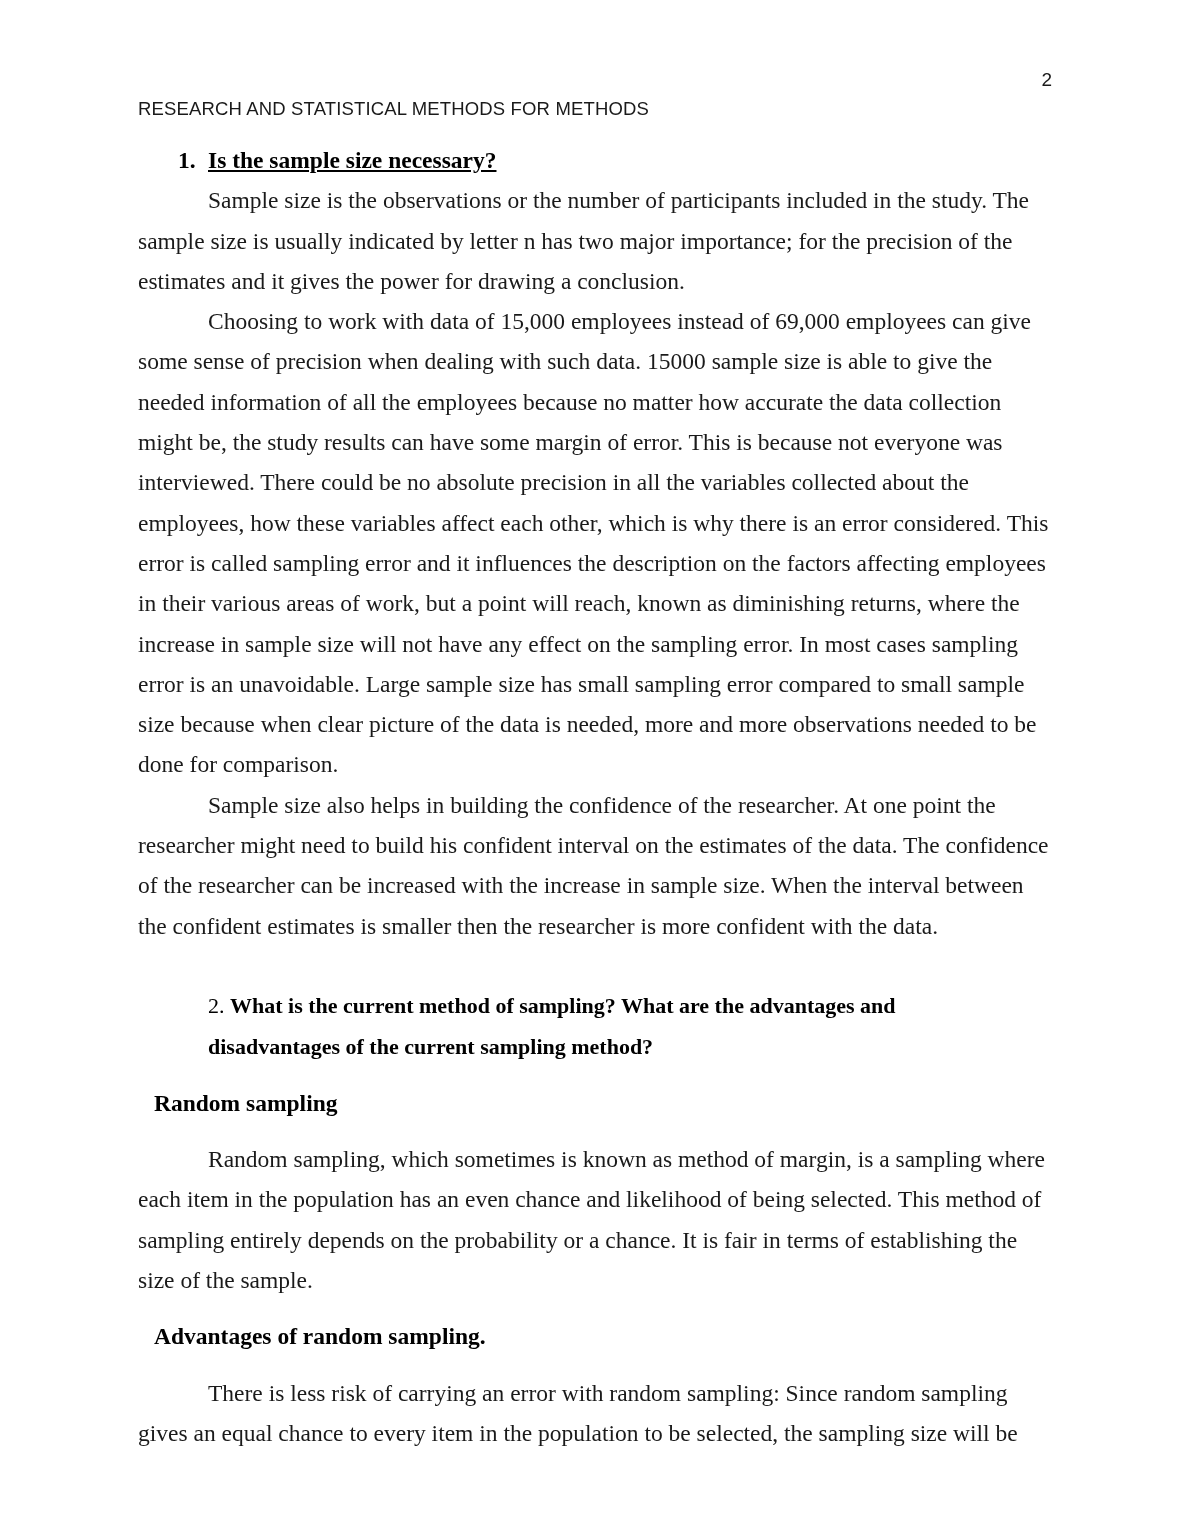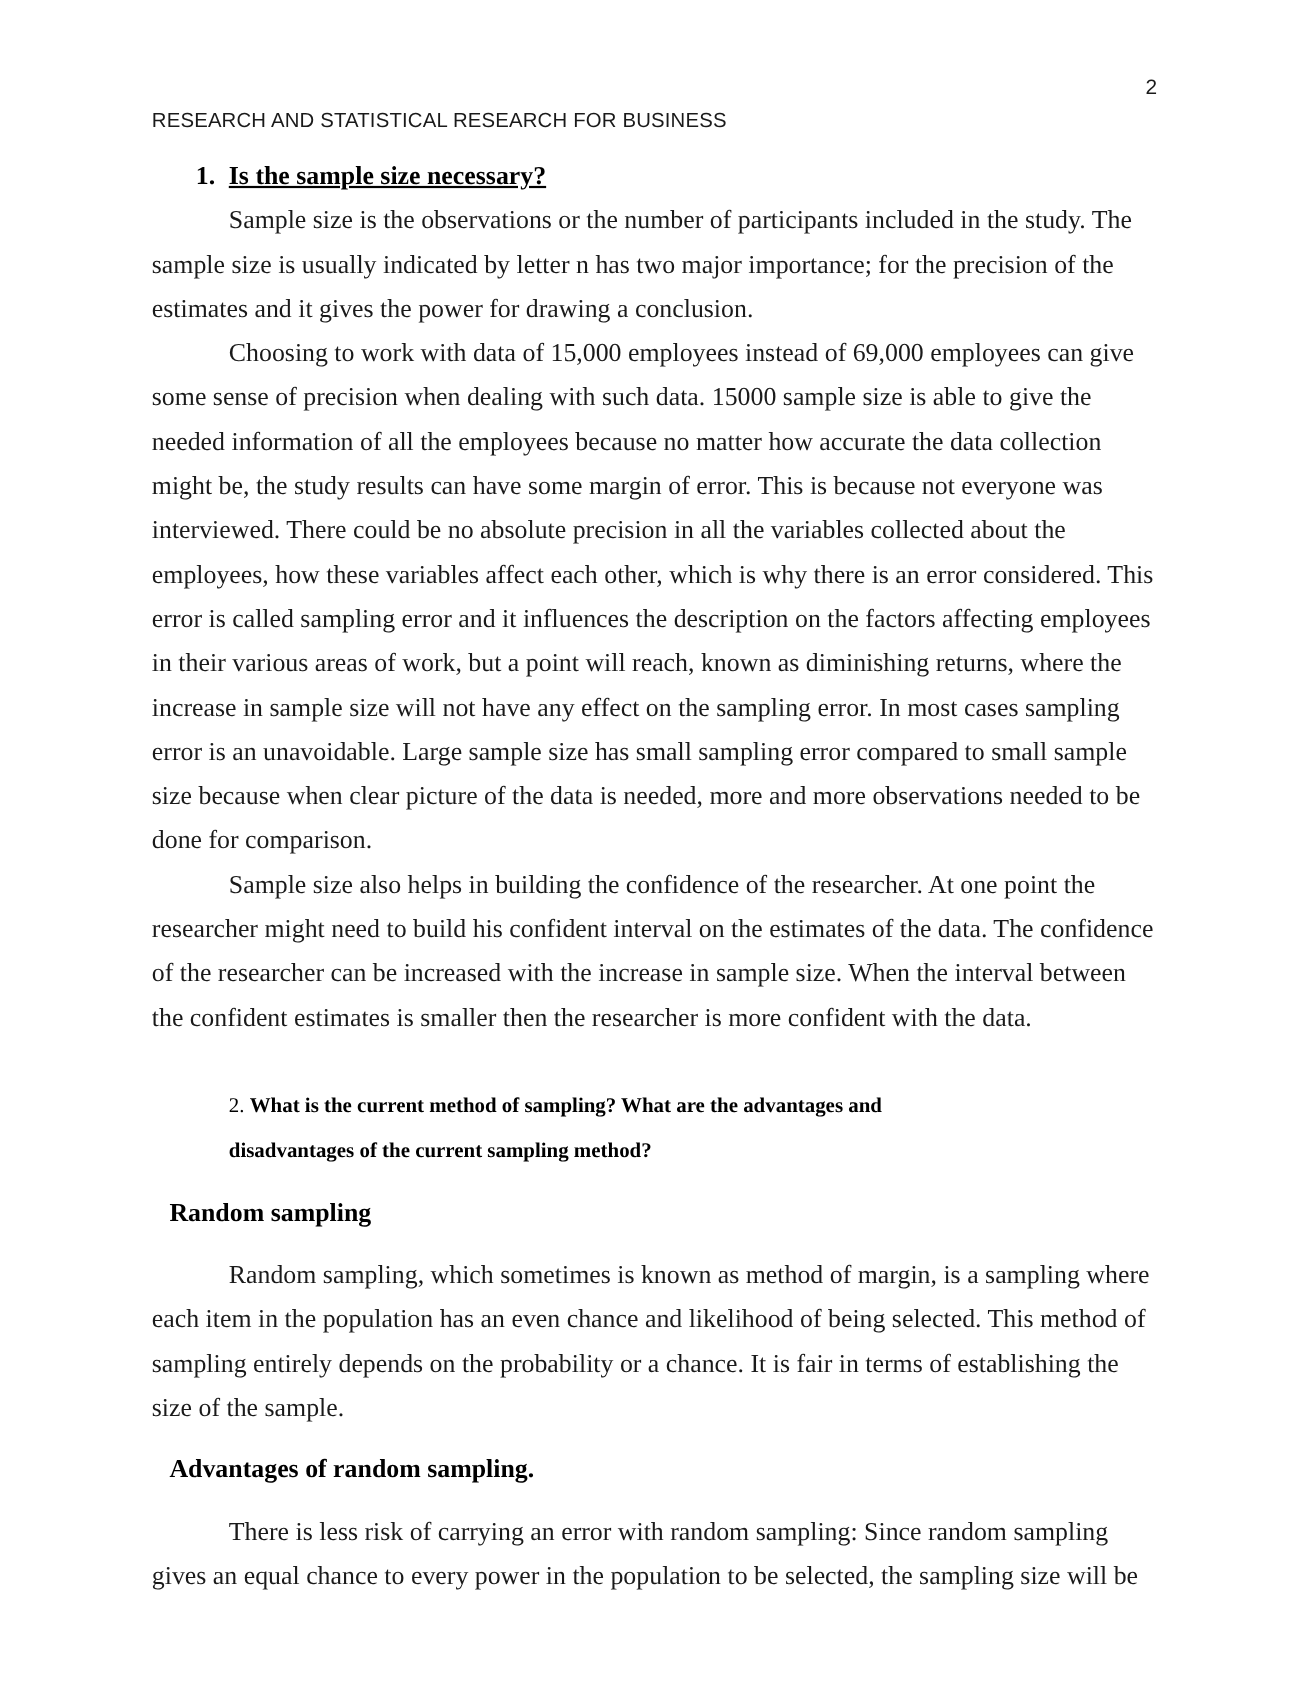--- a/index.html
+++ b/index.html
@@ -83,21 +83,21 @@
     flex: 1 1 auto;
     text-decoration: underline;
   }
 
   
   .q2-heading {
     margin: 0;
     padding-left: 70px;
     width: 770px;
     box-sizing: border-box;
-    font-size: 19px;
+    font-size: 22px;
     line-height: 40.3px;
     color: #000000;
   }
   .q2-heading .num {
     font-weight: normal;
   }
   .q2-heading .strong {
     font-weight: bold;
   }
 
@@ -113,21 +113,21 @@
     height: 40.3px;
   }
 </style>
 </head>
 <body>
 
 <div class="page">
 
   <div class="page-number">2</div>
 
-  <div class="running-head">RESEARCH AND STATISTICAL RESEARCH FOR BUSINESS</div>
+  <div class="running-head">RESEARCH AND STATISTICAL METHODS FOR METHODS</div>
 
   <div class="content">
 
     <div class="list-heading">
       <span class="marker">1.</span>
       <span class="htext">Is the sample size necessary?</span>
     </div>
 
     <p class="para indent">Sample size is the observations or the number of participants included in the study. The sample size is usually indicated by letter n has two major importance; for the precision of the estimates and it gives the power for drawing a conclusion.</p>
 
@@ -140,16 +140,16 @@
     <p class="q2-heading">
       <span class="num">2.</span><span>&nbsp;</span><span class="strong">What is the current method of sampling? What are the advantages and disadvantages of the current sampling method?</span>
     </p>
 
     <p class="subheading">Random sampling</p>
 
     <p class="para indent">Random sampling, which sometimes is known as method of margin, is a sampling where each item in the population has an even chance and likelihood of being selected. This method of sampling entirely depends on the probability or a chance. It is fair in terms of establishing the size of the sample.</p>
 
     <p class="subheading">Advantages of random sampling.</p>
 
-    <p class="para indent">There is less risk of carrying an error with random sampling: Since random sampling gives an equal chance to every power in the population to be selected, the sampling size will be</p>
+    <p class="para indent">There is less risk of carrying an error with random sampling: Since random sampling gives an equal chance to every item in the population to be selected, the sampling size will be</p>
 
   </div>
 </div>
 
 </body></html>

